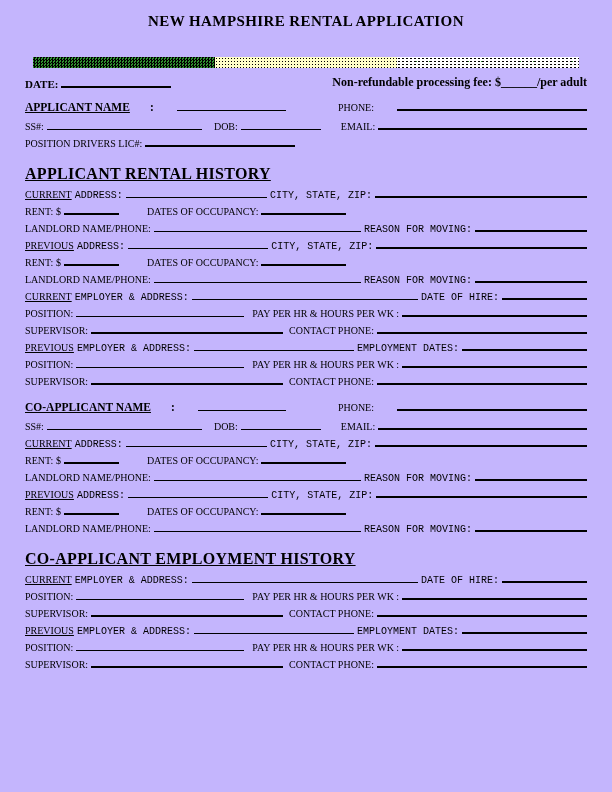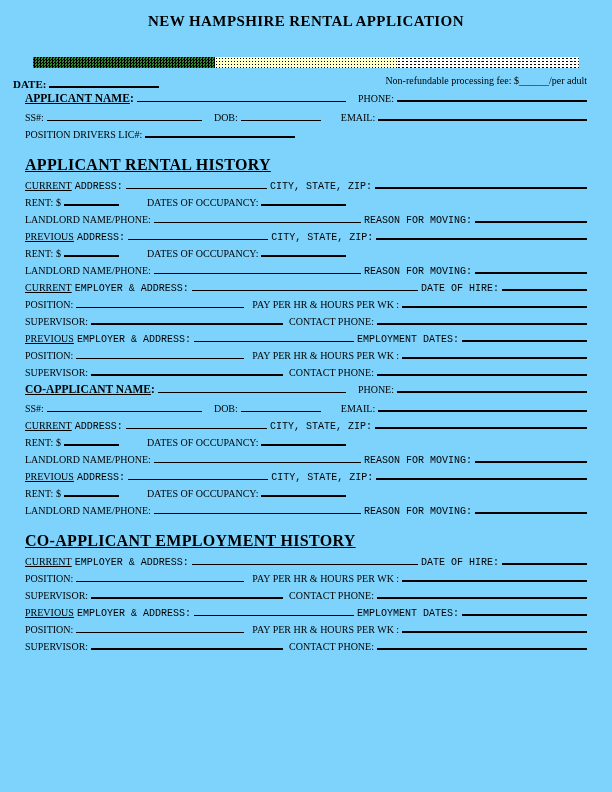--- a/index.html
+++ b/index.html
@@ -1,18 +1,18 @@
 <!DOCTYPE html>
 <html style="--bar_green: #2f8f2f; --bar_yellow: #ffffc8; --ink: #000000;"><head>
 <meta charset="utf-8">
 <style>
   html,body{margin:0;padding:0;background:#fff;}
   .page{
     width:612px;height:792px;box-sizing:border-box;position:relative;
-    font-family:"Liberation Serif", serif;color:var(--ink,#000);background:#7dd3fc;overflow:hidden;
+    font-family:"Liberation Serif", serif;color:var(--ink,#000);background:#c4b5fd;overflow:hidden;
   }
   .title{
     padding-top:13px;text-align:center;font-weight:bold;font-size:15px;letter-spacing:0.4px;
   }
   .deco-bar{
     margin:27px 0 0 33px;width:546px;height:11px;display:flex;
   }
   .seg{flex:1 1 0;}
   .seg-green{
     background-color:var(--bar_green,#2f8f2f);
@@ -24,37 +24,37 @@
     background-image:radial-gradient(circle,#000 0.6px, transparent 0.9px);
     background-size:3px 3px;
   }
   .seg-dots{
     background-color:#fff;
     background-image:radial-gradient(circle,#000 0.7px, transparent 1px),
                      radial-gradient(circle,var(--bar_green,#2f8f2f) 0.7px, transparent 1px);
     background-size:4px 3px, 13px 9px;
   }
   .header-row{
-    display:flex;justify-content:space-between;align-items:flex-start;
-    margin:6px 25px 0 13px;
+    display:flex;justify-content:space-between;align-items:center;
+    margin:6px 25px 0 25px;
   }
   .date-wrap{display:flex;align-items:baseline;font-size:11px;font-weight:bold;padding-top:2px;}
-  .fee-block{text-align:center;font-size:10px;font-weight:normal;line-height:13px;}
+  .fee-block{text-align:center;font-size:12px;font-weight:bold;line-height:13px;}
   .row{
     display:flex;align-items:baseline;margin:0 25px;height:17px;
     font-size:10px;white-space:nowrap;
   }
   .row.name-row{height:19px;}
   .name-label{font-weight:bold;font-size:11.5px;text-decoration:underline;}
   .colon{font-weight:bold;font-size:11.5px;}
   .sec-h{
     margin:0 25px 3px 25px;font-weight:bold;font-size:16px;text-decoration:underline;
     letter-spacing:0.3px;
   }
-  .mt-ident{margin-top:0;}
+  .mt-ident{margin-top:9px;gap:20px;}
   .mt-sec{margin-top:13px;}
   .u{text-decoration:underline;}
   .ml3{margin-left:3px;font-family:Liberation Mono, monospace;}
   .line{
     display:inline-block;flex:0 0 auto;height:10px;margin-left:3px;
     border-bottom:2px solid var(--ink,#000);
   }
   .thin{border-bottom-width:1px;}
   .fx{flex:1 1 auto;}
   .fx15{flex:1.5 1 auto;}

